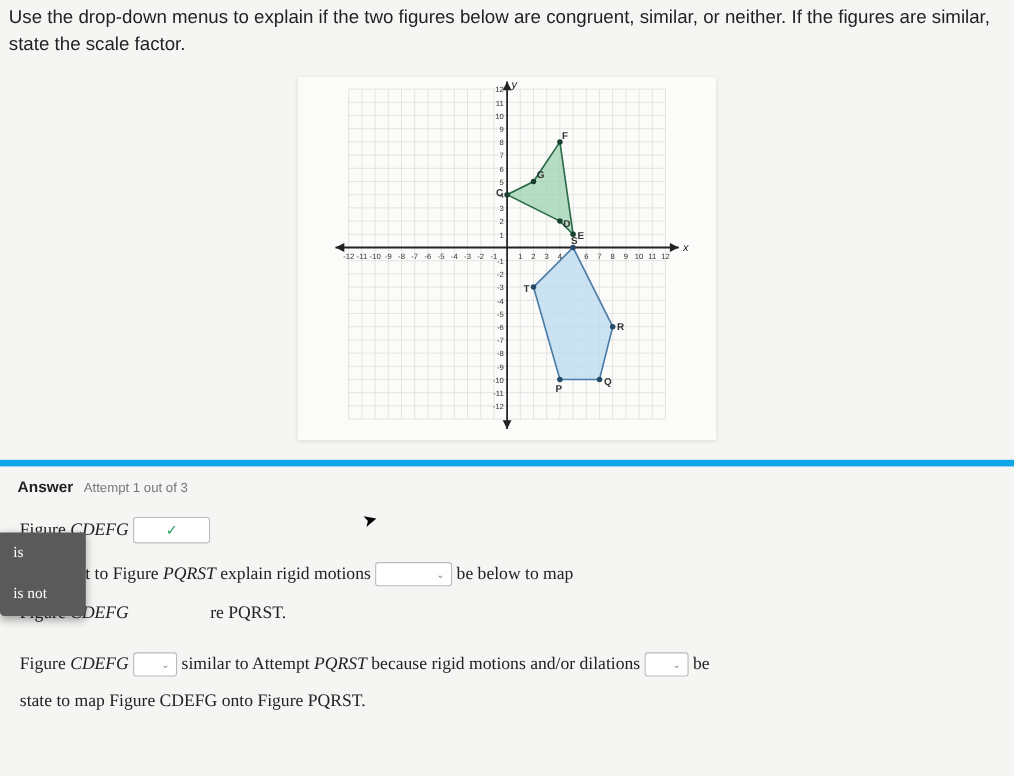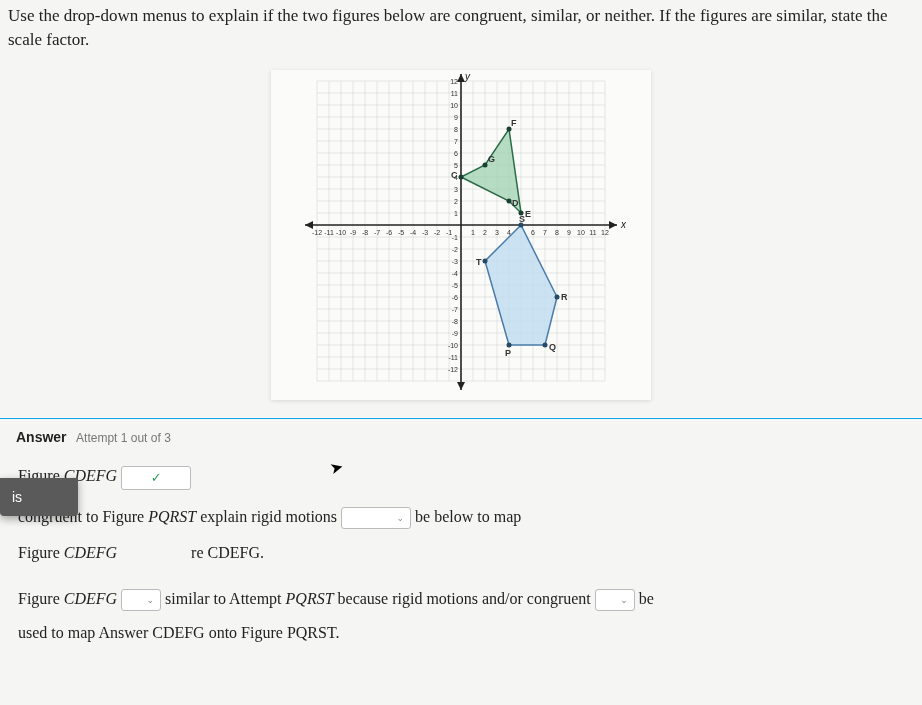--- a/index.html
+++ b/index.html
@@ -9,38 +9,38 @@
       color: #222;
       width: 922px;
       height: 705px;
       overflow: hidden;
       position: relative;
     }
     .question-text {
       font-size: 17px;
       line-height: 1.4;
       padding: 4px 14px 12px 8px;
-      font-family: Liberation Serif, serif;
+      font-family: Liberation Sans, sans-serif;
     }
     .chart-wrap {
       display: flex;
       justify-content: center;
       margin: 6px 0 18px 0;
     }
     .chart-box {
       width: 380px;
       height: 330px;
       background: #fcfcfc;
       box-shadow: 0 1px 4px rgba(0,0,0,0.12);
       position: relative;
     }
     .answer-header {
       padding: 10px 16px 8px 16px;
       font-size: 14px;
-      border-top: 1px solid #0ea5e9;
+      border-top: 6px solid #0ea5e9;
     }
     .answer-header b { font-weight: bold; font-family: Arial, sans-serif; }
     .attempt { color: #777; font-size: 12px; font-family: Arial, sans-serif; margin-left: 6px;}
     .answer-body {
       padding: 6px 18px;
       font-size: 16px;
       line-height: 2;
       font-family: Georgia, serif;
       position: relative;
     }
@@ -89,21 +89,21 @@
     }
     .dropdown-menu {
       position: absolute;
       top: 24px;
       left: 0;
       width: 78px;
       background: #5a5a5a;
       color: #fff;
       border-radius: 0 0 4px 4px;
       box-shadow: 0 3px 8px rgba(0,0,0,0.35);
-      font-family: Liberation Sans, sans-serif;
+      font-family: Liberation Serif, serif;
       font-size: 14px;
       z-index: 10;
     }
     .dropdown-menu .opt {
       padding: 5px 12px;
       cursor: pointer;
     }
     .cursor-arrow {
       position: absolute;
       font-size: 16px;
@@ -288,39 +288,40 @@
   <span class="cursor-arrow" style="left:330px; top:-2px;">➤</span>
 
   <p>
     <span>Figure </span><span class="italic-fig">CDEFG</span>
     <span class="dropdown-open-wrap">
       <span class="dropdown-open">
         <span class="check">✓</span>
       </span>
       </span></p><div class="dropdown-menu">
         <div class="opt">is</div>
+        <div class="opt">is not</div>
       </div>
     
     <span> congruent to Figure </span><span class="italic-fig">PQRST</span><span> explain rigid motions </span>
     <span class="dropdown">
       <span class="chev">⌄</span>
     </span>
     <span> be below to map</span>
   <p></p>
   <p style="margin-top:-4px;">
     <span>Figure </span><span class="italic-fig">CDEFG</span>
     <span style="display:inline-block; width:66px;"></span>
-    <span>re CDEFG.</span>
+    <span>re PQRST.</span>
   </p>
 
   <p style="margin-top:14px;">
     <span>Figure </span><span class="italic-fig">CDEFG</span>
     <span class="dropdown small">
         <span class="chev">⌄</span>
       </span>
-    <span> similar to Attempt </span><span class="italic-fig">PQRST</span><span> because rigid motions and/or congruent </span>
+    <span> similar to Attempt </span><span class="italic-fig">PQRST</span><span> because rigid motions and/or dilations </span>
     <span class="dropdown small">
         <span class="chev">⌄</span>
       </span>
     <span> be</span>
   </p>
-  <p style="margin-top:-6px;">used to map Answer CDEFG onto Figure PQRST.</p>
+  <p style="margin-top:-6px;">state to map Figure CDEFG onto Figure PQRST.</p>
 </div>
 
 </body></html>

